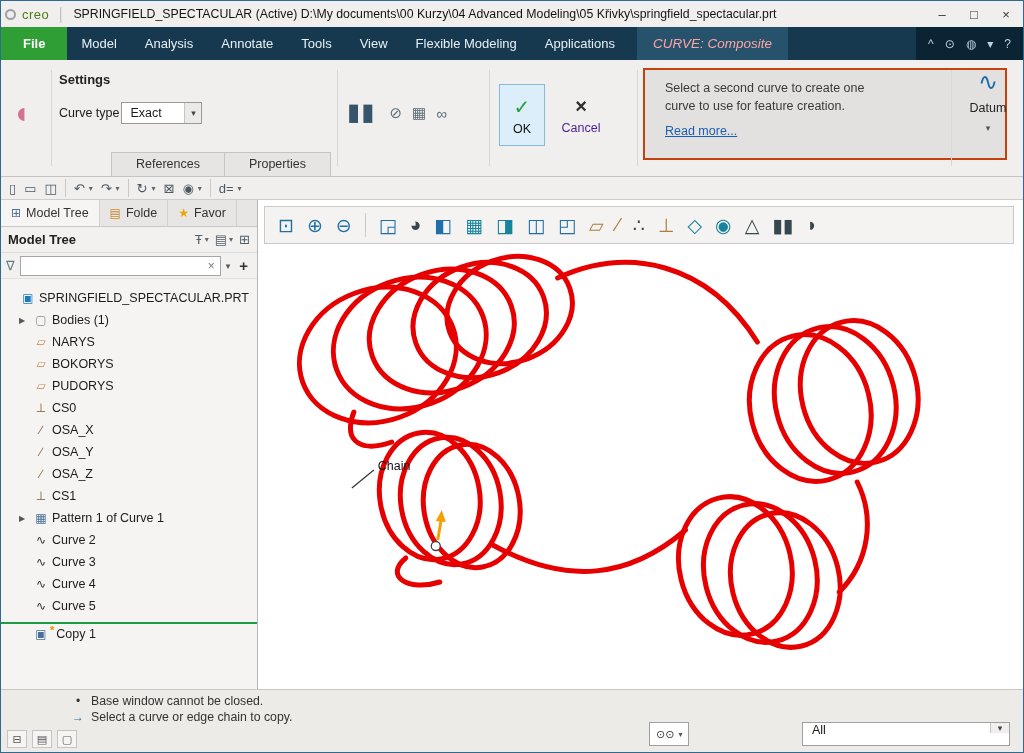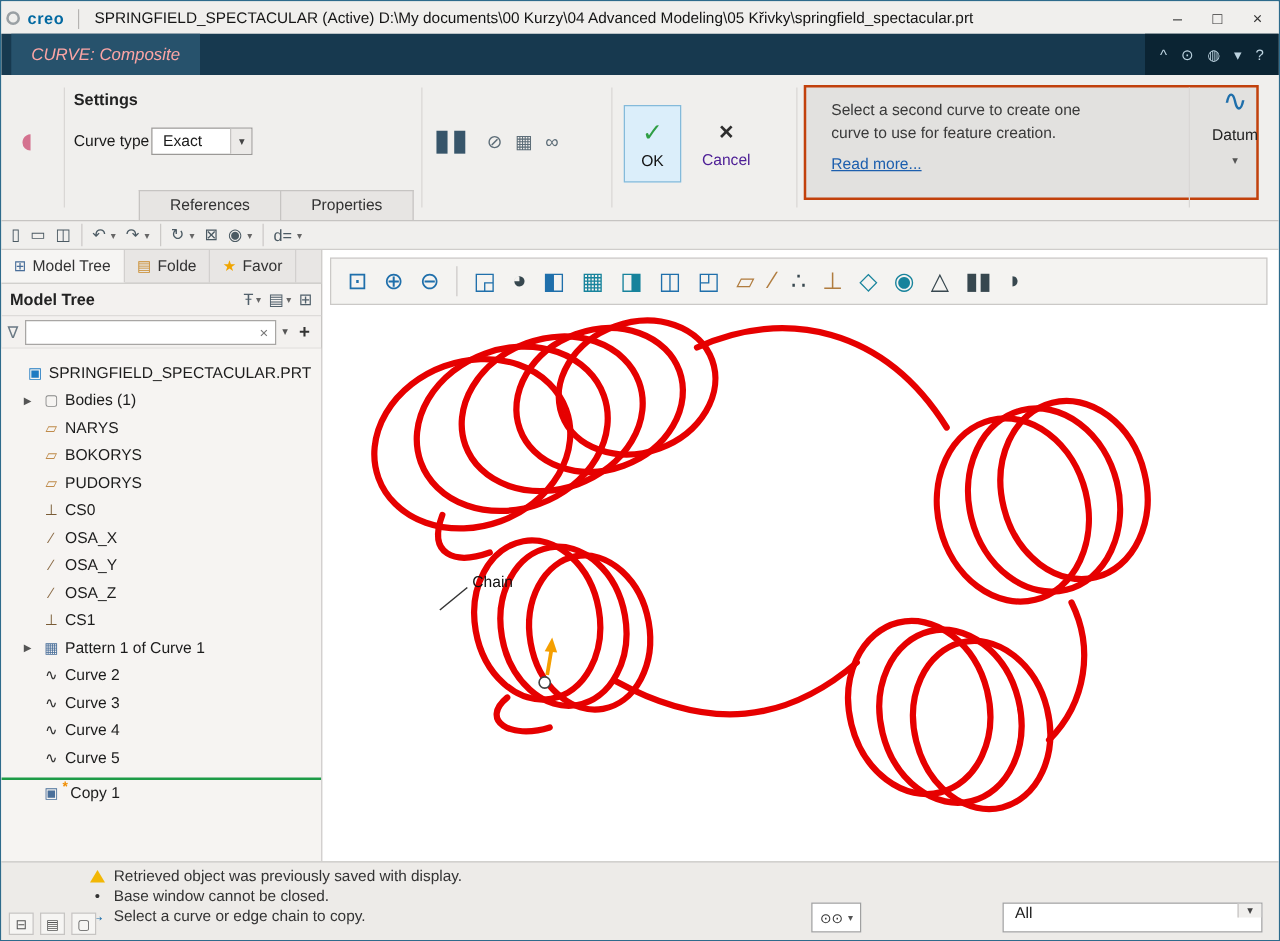--- a/index.html
+++ b/index.html
@@ -5,21 +5,21 @@
   html,body{margin:0;padding:0;background:#888;}
   *{box-sizing:border-box;}
   .window{
     width:1024px;height:753px;position:relative;overflow:hidden;
     border:1px solid #2e6b8c;background:#f0efed;
     font-family:"Liberation Sans","DejaVu Sans",sans-serif;color:#1a1a1a;
   }
   
   .titlebar{height:26px;display:flex;align-items:center;padding:0 4px;background:#f0efed;gap:6px;}
   .logo-dot{width:11px;height:11px;border-radius:50%;border:2px solid #9aa0a4;display:inline-block;}
-  .brand{font-size:13px;color:#0369a1;font-weight:bold;letter-spacing:.5px;}
+  .brand{font-size:13px;color:#4d7c0f;font-weight:normal;letter-spacing:.5px;}
   .brand-sep{color:#b5b3b1;font-size:13px;margin:0 2px;}
   .wtitle{flex:1;font-size:12.3px;color:#141414;white-space:nowrap;overflow:hidden;text-overflow:ellipsis;}
   .wbtn{width:26px;height:20px;display:flex;align-items:center;justify-content:center;font-size:13px;color:#333;cursor:default;}
   
   .tabbar{height:33px;background:#17394f;display:flex;align-items:stretch;}
   .tab{display:flex;align-items:center;padding:0 14px;font-size:13px;color:#e8eff4;white-space:nowrap;}
   .tab.file{background:#2f9e34;color:#fff;padding:0 22px;font-weight:bold;}
   .context-tab{display:flex;align-items:center;padding:0 16px;margin-left:8px;font-size:13.5px;font-style:italic;color:#fca5a5;background:#27526c;white-space:nowrap;}
   .tabtools{margin-left:auto;display:flex;align-items:center;gap:11px;background:#0b2433;padding:0 12px;color:#bcd3e0;font-size:12px;}
   .tabtools .icon-item{font-size:12px;color:#bcd3e0;}
@@ -130,20 +130,37 @@
     <span class="logo-dot"></span>
     <span class="brand">creo</span>
     <span class="brand-sep">│</span>
     <span class="wtitle">SPRINGFIELD_SPECTACULAR (Active) D:\My documents\00 Kurzy\04 Advanced Modeling\05 Křivky\springfield_spectacular.prt</span>
     <span class="wbtn">–</span>
     <span class="wbtn">□</span>
     <span class="wbtn">×</span>
   </div>
 
   <div class="tabbar">
+    <div style="display:flex;align-items:stretch;">
+  <div class="tab file">File</div>
+
+  <div class="tab">Model</div>
+
+  <div class="tab">Analysis</div>
+
+  <div class="tab">Annotate</div>
+
+  <div class="tab">Tools</div>
+
+  <div class="tab">View</div>
+
+  <div class="tab">Flexible Modeling</div>
+
+  <div class="tab">Applications</div>
+</div>
     <div class="context-tab">CURVE: Composite</div>
     <div class="tabtools">
   <span class="icon-item">^</span>
 
   <span class="icon-item">⊙</span>
 
   <span class="icon-item">◍</span>
 
   <span class="icon-item">▾</span>
 
@@ -463,24 +480,20 @@
           <path d="M 180 340 L 184 316" stroke="#f59f00" stroke-width="3" fill="none"></path>
           <path d="M 184 310 l -6 11 l 10 1 z" fill="#f59f00"></path>
           <circle cx="178" cy="346" r="4.5" fill="#ffffff" stroke="#444" stroke-width="1.3"></circle>
         </g>
       </svg>
     </div>
   </div>
 
   <div class="statusbar">
     <div class="messages">
-  <div class="msg warn">
-    <span class="mi"></span>
-    <span class="mt">Retrieved object was previously saved with display.</span>
-  </div>
 
   <div class="msg info">
     <span class="mi">•</span>
     <span class="mt">Base window cannot be closed.</span>
   </div>
 
   <div class="msg prompt">
     <span class="mi">→</span>
     <span class="mt">Select a curve or edge chain to copy.</span>
   </div>

